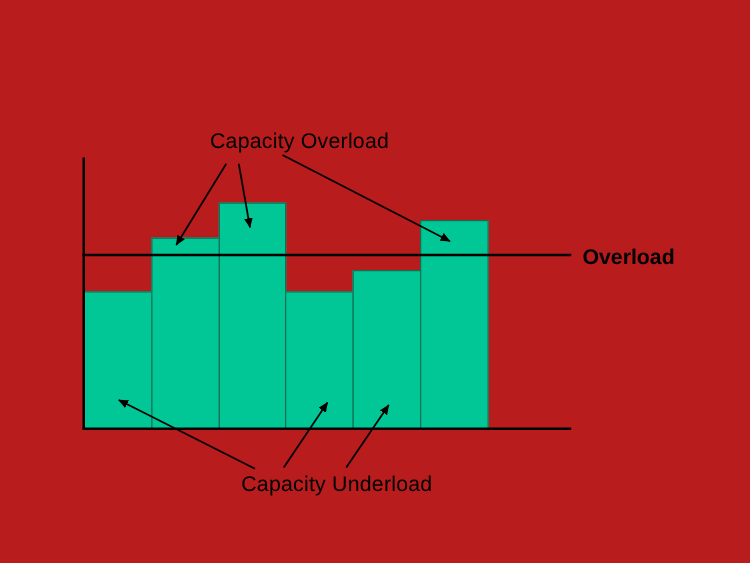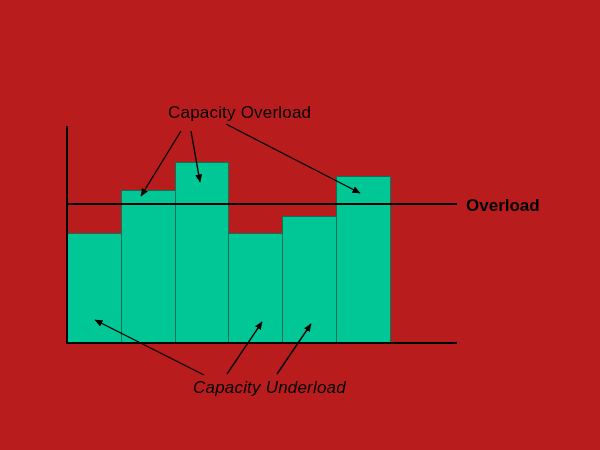--- a/index.html
+++ b/index.html
@@ -66,16 +66,16 @@
     </defs>
     <line x1="181" y1="131" x2="141" y2="196" stroke="#000" stroke-width="1.4" marker-end="url(#ah)"></line>
     <line x1="191" y1="131" x2="200" y2="182" stroke="#000" stroke-width="1.4" marker-end="url(#ah)"></line>
     <line x1="226" y1="124" x2="360" y2="193" stroke="#000" stroke-width="1.4" marker-end="url(#ah)"></line>
     <line x1="204" y1="375" x2="95" y2="320" stroke="#000" stroke-width="1.4" marker-end="url(#ah)"></line>
     <line x1="227" y1="374" x2="262" y2="322" stroke="#000" stroke-width="1.4" marker-end="url(#ah)"></line>
     <line x1="277" y1="374" x2="311" y2="324" stroke="#000" stroke-width="1.4" marker-end="url(#ah)"></line>
   </svg>
 
   <div class="lbl" style="left:168px; top:103px;">Capacity Overload</div>
-  <div class="lbl" style="left:193px; top:378px;font-style:italic;">Capacity Underload</div>
+  <div class="lbl" style="left:193px; top:378px;">Capacity Underload</div>
   <div class="lbl bold" style="left:466px; top:196px;">Overload</div>
 
 </div>
 
 </body></html>

